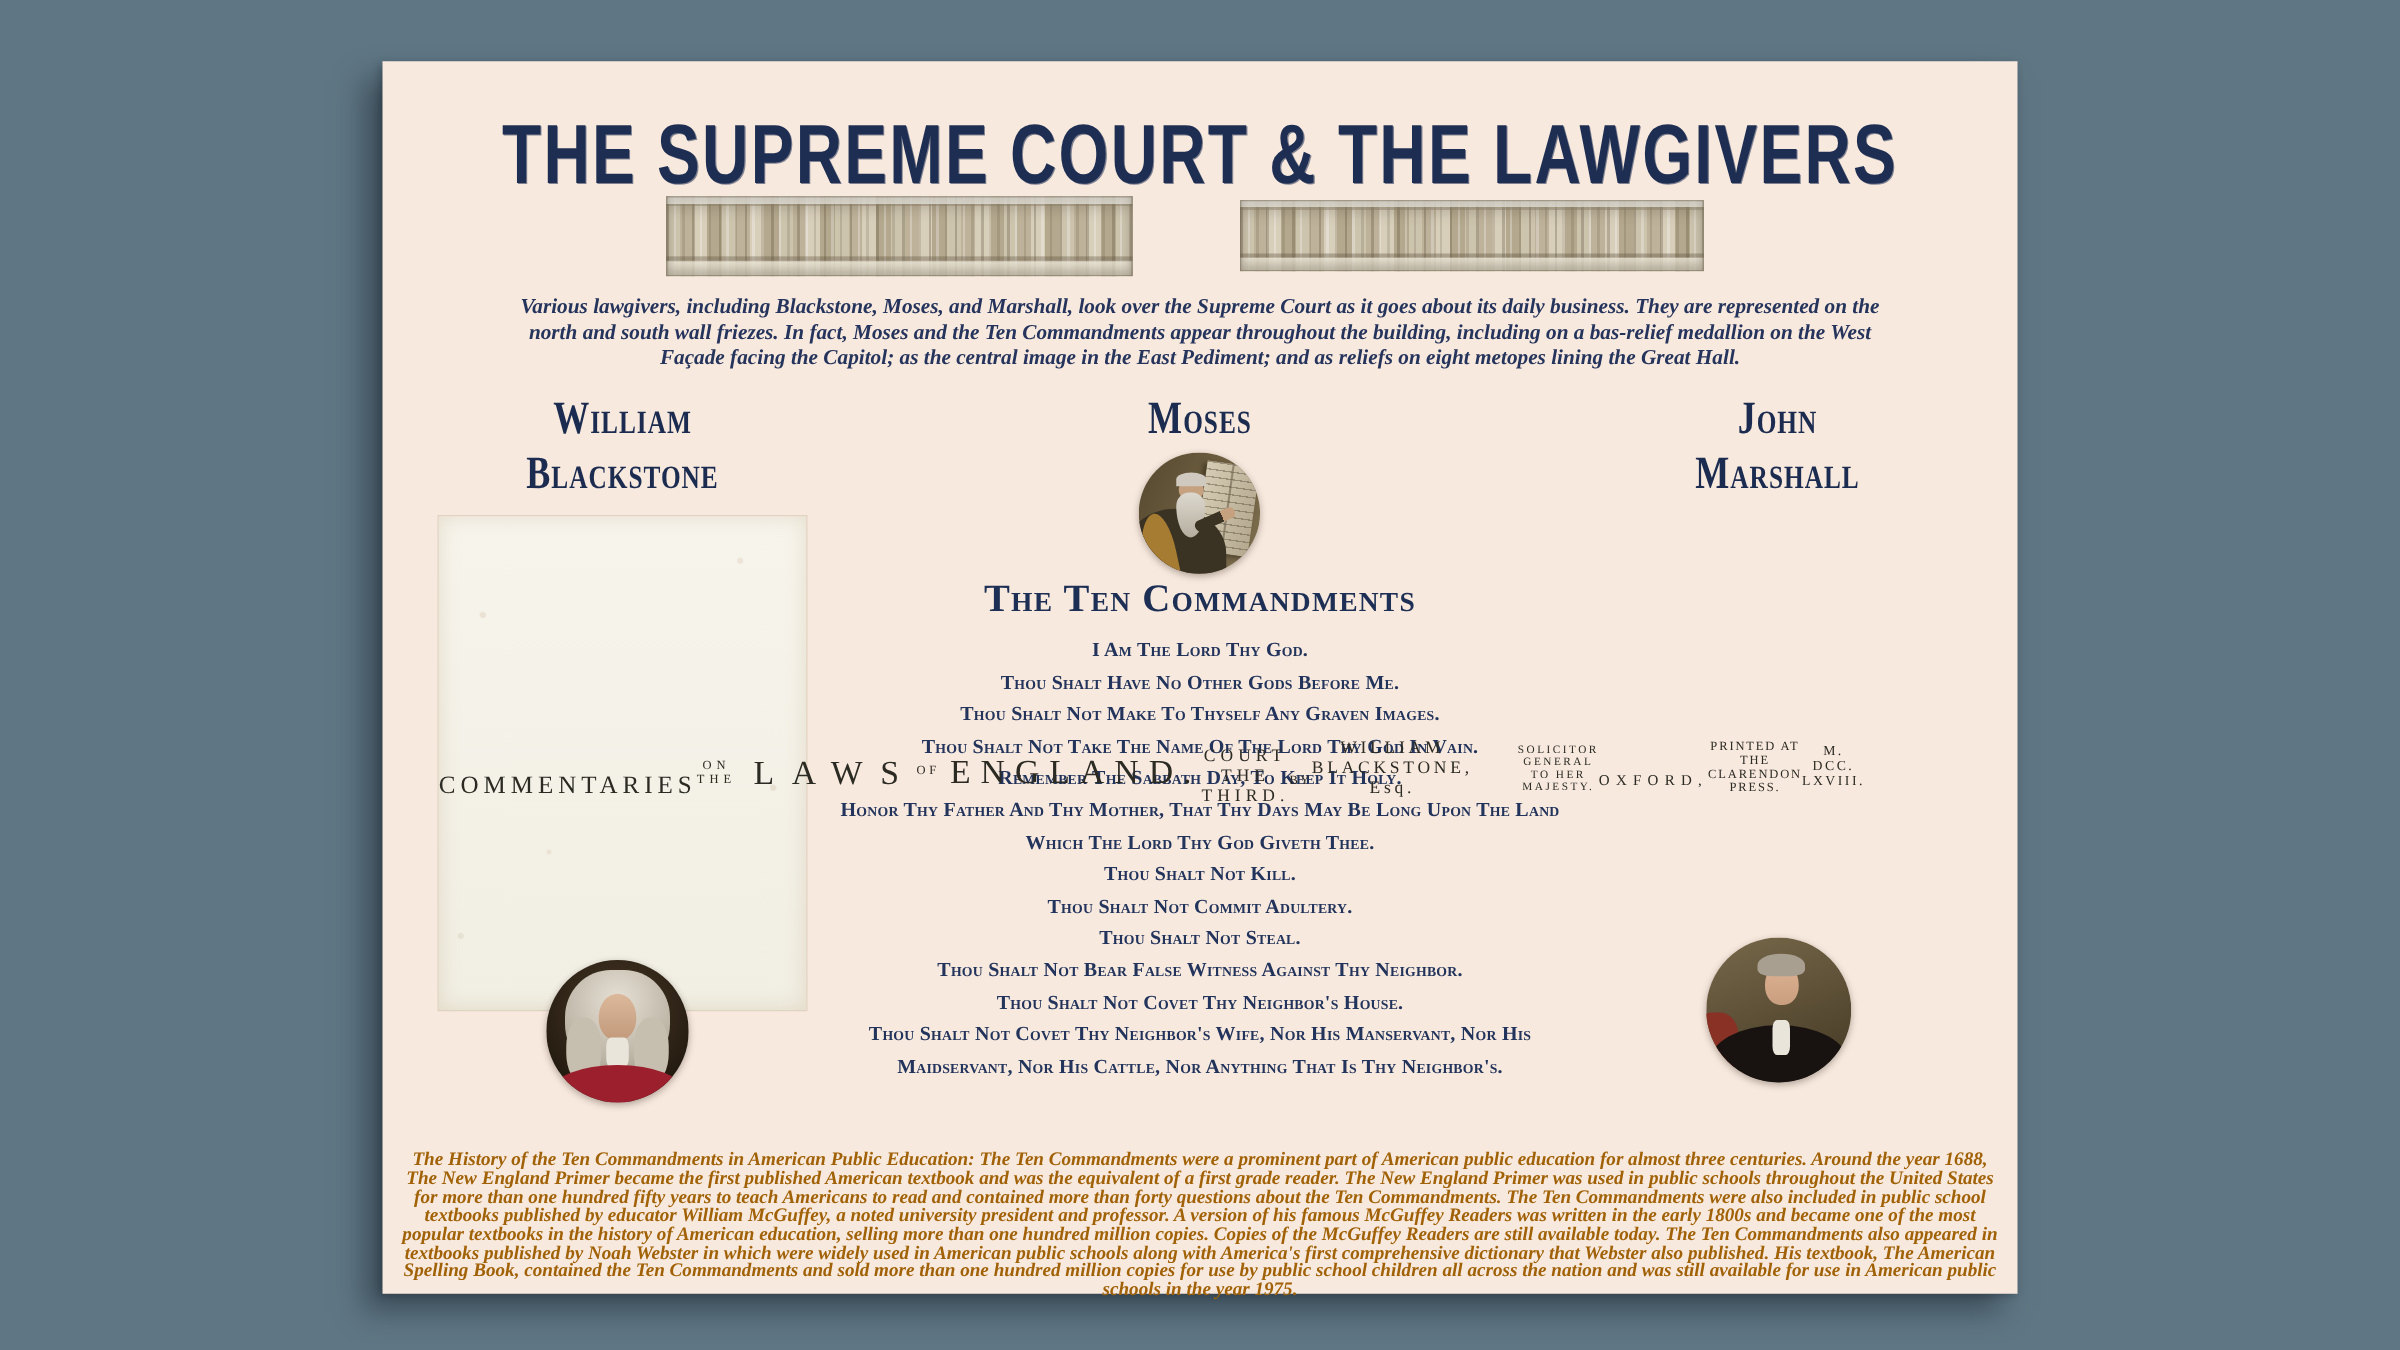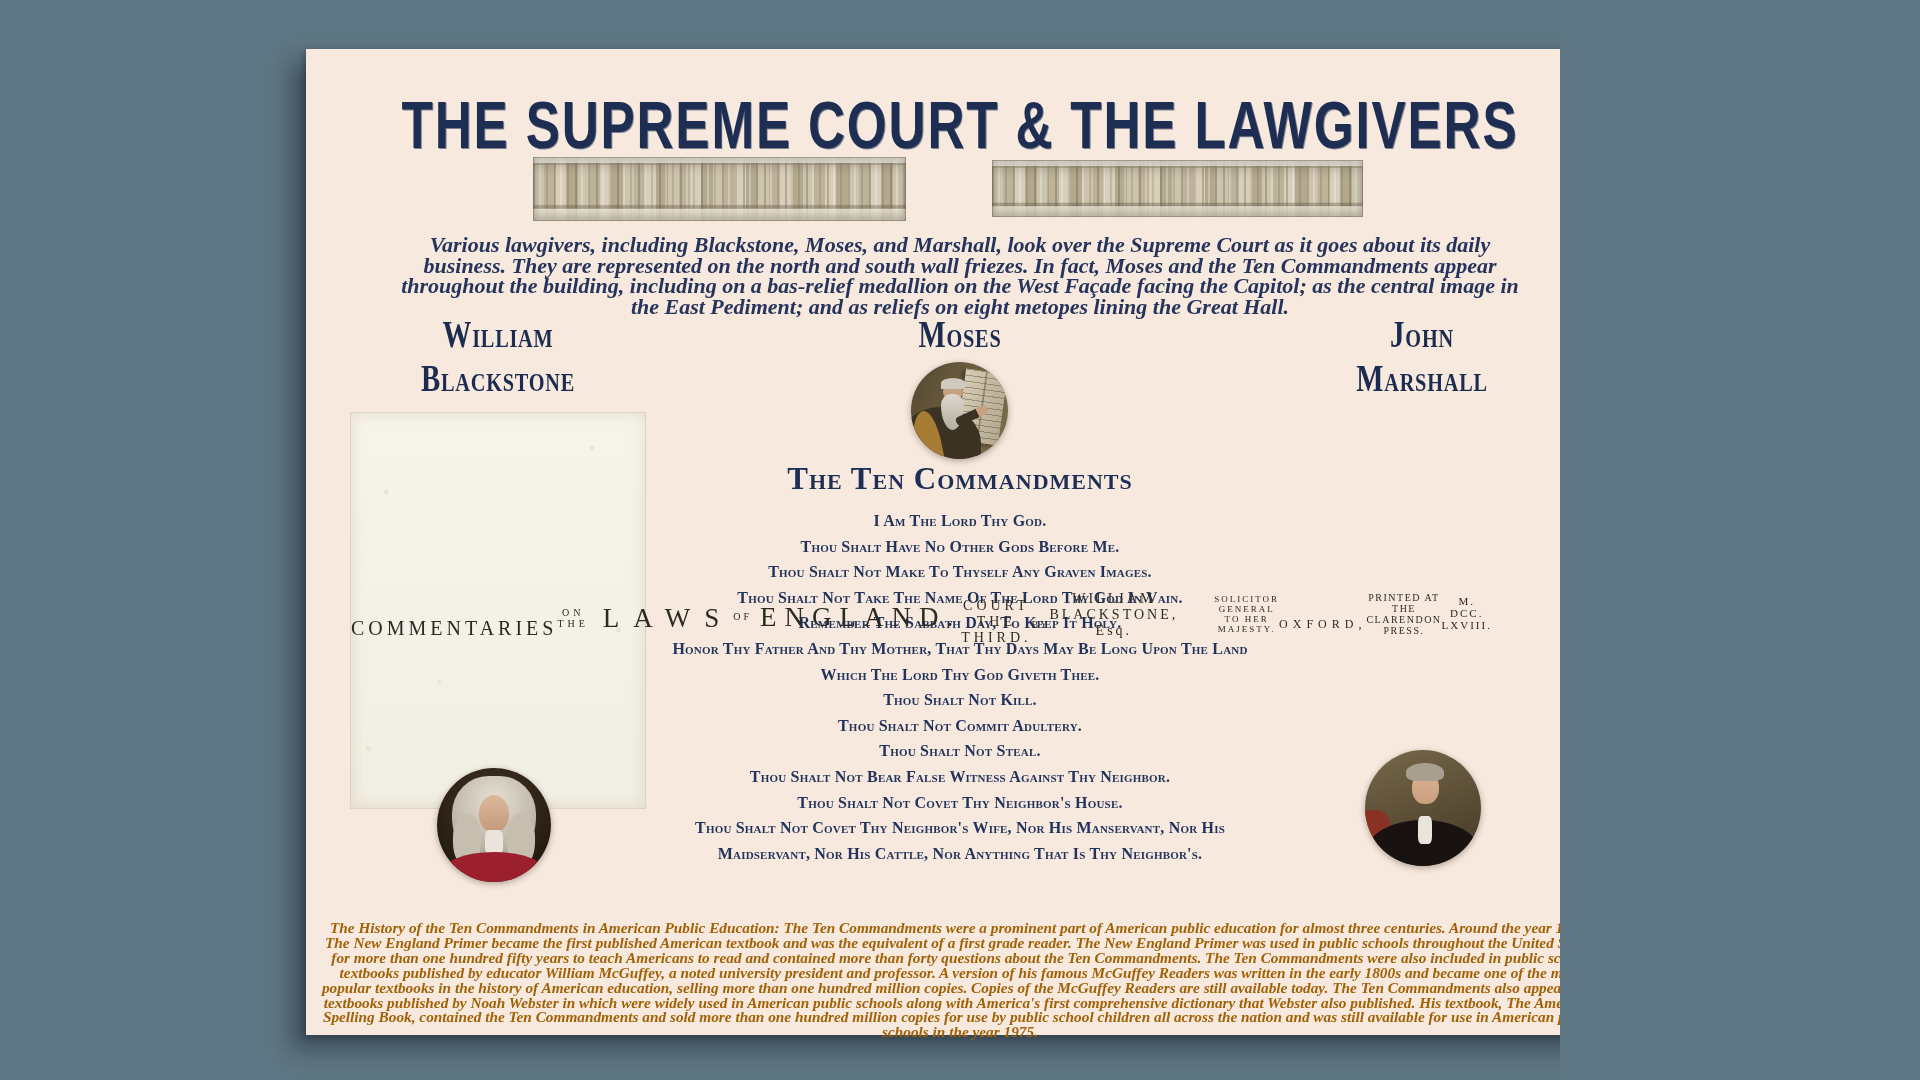--- a/index.html
+++ b/index.html
@@ -1,16 +1,16 @@
 <!DOCTYPE html>
 <html><head>
 <meta charset="utf-8">
 <style>
   html,body{margin:0;padding:0;background:#5f7684;}
-  .stage{position:relative;width:1560px;height:1080px;overflow:hidden;
+  .stage{position:relative;width:1920px;height:1080px;overflow:hidden;
          font-family:"Liberation Serif",serif;}
   .card{position:absolute;left:306px;top:49px;width:1308px;height:986px;
         background:#f8e9de;box-shadow:-14px 14px 22px rgba(24,34,44,.5), -2px 2px 6px rgba(24,34,44,.35);}
 
   
   .title{position:absolute;top:36px;left:50%;transform:translateX(-50%) scale(.9,1.18);
          transform-origin:center top;white-space:nowrap;
          font-family:"Liberation Sans",sans-serif;font-weight:800;font-size:57px;
          letter-spacing:2px;color:#1d2e52;text-shadow:1px 1px 0 rgba(29,46,82,.55);}
 
@@ -22,21 +22,21 @@
       repeating-linear-gradient(90deg,rgba(92,80,58,.30) 0 2px,transparent 2px 6px,rgba(255,255,255,.28) 6px 8px,transparent 8px 13px,rgba(92,80,58,.18) 13px 15px,transparent 15px 21px),
       repeating-linear-gradient(90deg,#cdc4ae 0 11px,#beb29a 11px 22px,#d8cfbb 22px 33px,#b4a88e 33px 45px),
       linear-gradient(180deg,#ded6c5,#c1b69e);
     box-shadow:inset 0 0 0 1px rgba(110,98,76,.45), inset 0 10px 10px rgba(70,60,44,.22), inset 0 -6px 8px rgba(70,60,44,.28);}
   .frieze-left{left:227px;top:108px;width:373px;height:64px;}
   .frieze-right{left:686px;top:111px;width:371px;height:57px;}
 
   
   .pre{white-space:pre-line;}
   .intro{position:absolute;left:94px;top:186px;width:1120px;text-align:center;
-         font-weight:bold;font-style:italic;font-size:22px;line-height:20.6px;color:#25345c;}
+         font-weight:bold;font-style:italic;font-size:17px;line-height:20.6px;color:#25345c;}
   .name-heading{position:absolute;top:264px;width:370px;text-align:center;
          font-variant-caps:small-caps;font-weight:bold;font-size:37px;line-height:44px;
          color:#1b2c50;transform:scaleX(.78);transform-origin:center top;letter-spacing:1px;}
   .nh-blackstone{left:7px;}
   .nh-moses{left:469px;}
   .nh-marshall{left:931px;}
 
   .section-heading{position:absolute;left:0;right:0;top:412px;text-align:center;
          font-variant-caps:small-caps;font-weight:bold;font-size:31px;color:#1d2f55;letter-spacing:1px;}
   .commandments{position:absolute;left:354px;top:459px;width:600px;text-align:center;

